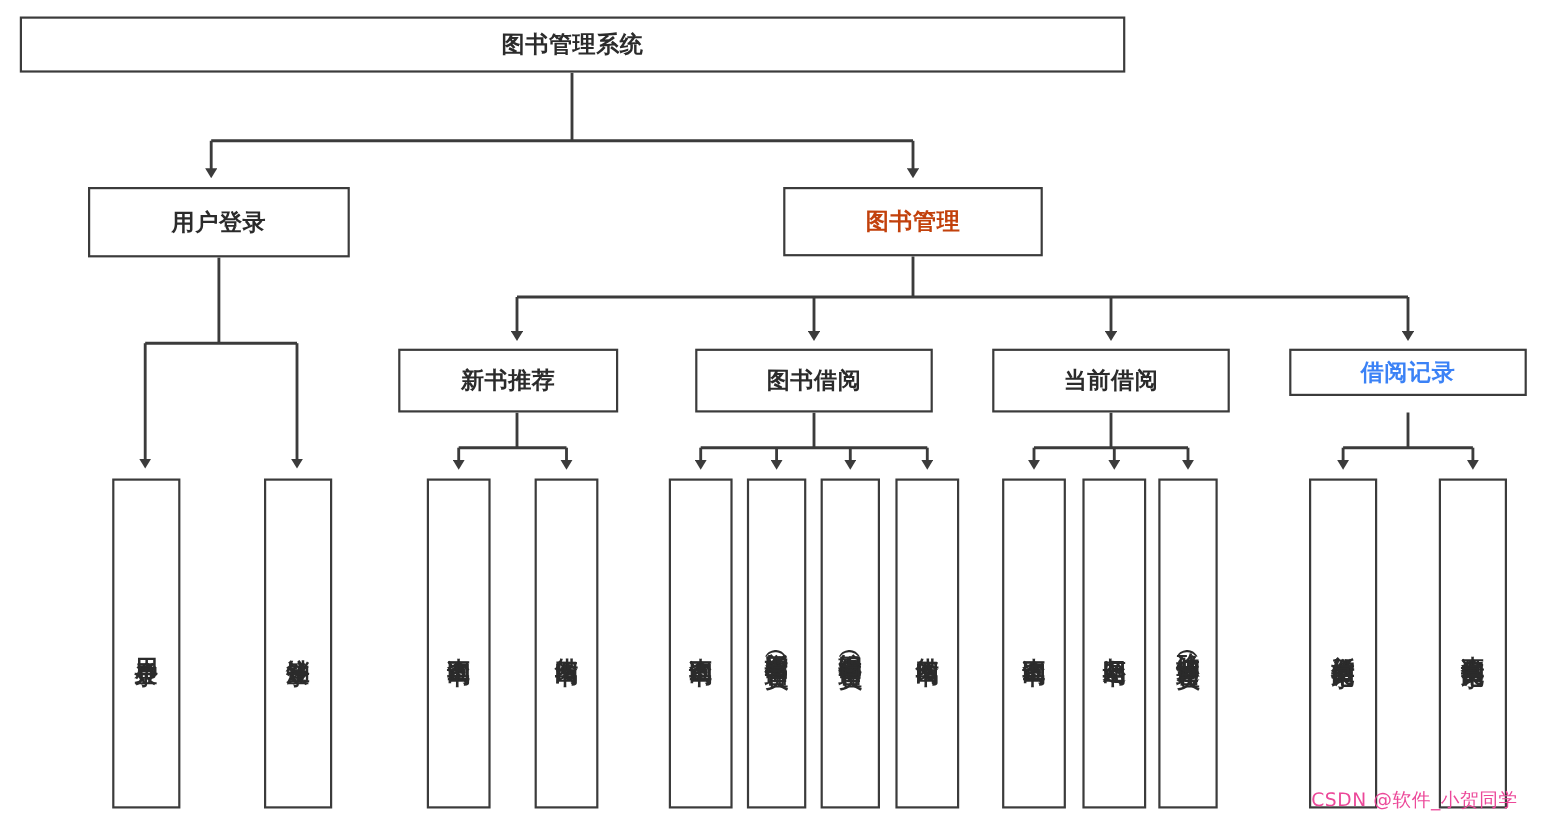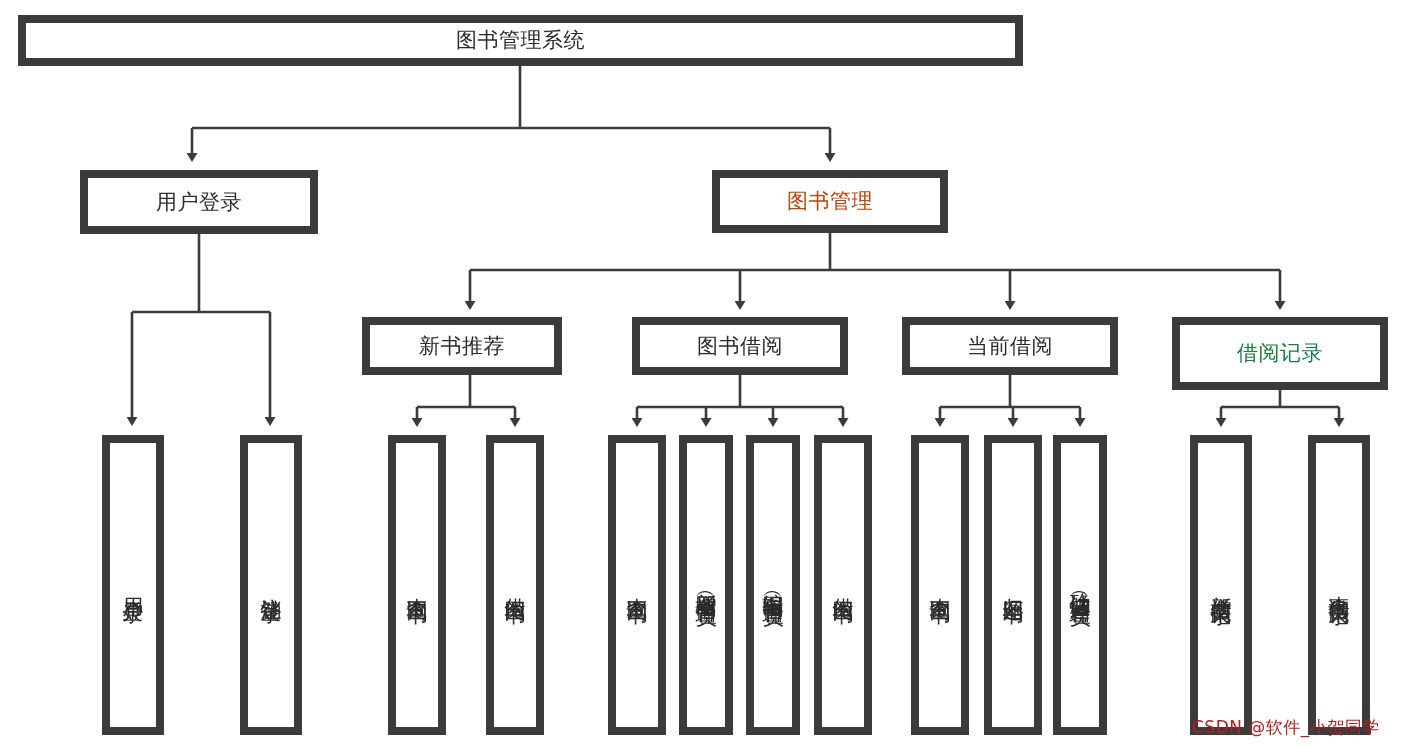--- a/index.html
+++ b/index.html
@@ -23,25 +23,26 @@
     left: 0;
     top: 0;
     width: 1405px;
     height: 747px;
     pointer-events: none;
   }
   .node {
     position: absolute;
     box-sizing: border-box;
     background: #ffffff;
-    border: 8px solid #d946ef;
+    border: 2px solid #d946ef;
     display: flex;
     align-items: center;
     justify-content: center;
     color: #2b2b2b;
+    font-weight: bold;
   }
   .node .label {
     display: block;
     text-align: center;
     line-height: 1.18;
     white-space: nowrap;
   }
   
   .node.horiz .label {
     font-size: 21px;
@@ -138,21 +139,21 @@
 
   <div class="node horiz" style="left: 362px; top: 317px; width: 200px; height: 58px; border-color: rgb(59, 59, 59); background: rgb(255, 255, 255); color: rgb(43, 43, 43);">
     <span class="label">新书推荐</span>
   </div>
   <div class="node horiz" style="left: 902px; top: 317px; width: 216px; height: 58px; border-color: rgb(59, 59, 59); background: rgb(255, 255, 255); color: rgb(43, 43, 43);">
     <span class="label">当前借阅</span>
   </div>
   <div class="node horiz" style="left: 632px; top: 317px; width: 216px; height: 58px; border-color: rgb(59, 59, 59); background: rgb(255, 255, 255); color: rgb(43, 43, 43);">
     <span class="label">图书借阅</span>
   </div>
-  <div class="node horiz" style="left: 1172px; top: 317px; width: 216px; height: 73px; border-color: rgb(59, 59, 59); background: rgb(255, 255, 255); color: #15803d;">
+  <div class="node horiz" style="left: 1172px; top: 317px; width: 216px; height: 43px; border-color: rgb(59, 59, 59); background: rgb(255, 255, 255); color: #3b82f6;">
     <span class="label">借阅记录</span>
   </div>
 
   <div class="node vert" style="left: 102px; top: 435px; width: 62px; height: 300px; border-color: rgb(59, 59, 59); background: rgb(255, 255, 255); color: rgb(43, 43, 43);">
     <span class="label">用户登录</span>
   </div>
   <div class="node vert" style="left: 240px; top: 435px; width: 62px; height: 300px; border-color: rgb(59, 59, 59); background: rgb(255, 255, 255); color: rgb(43, 43, 43);">
     <span class="label">注销登录</span>
   </div>
   <div class="node vert" style="left: 388px; top: 435px; width: 58px; height: 300px; border-color: rgb(59, 59, 59); background: rgb(255, 255, 255); color: rgb(43, 43, 43);">
@@ -182,15 +183,15 @@
   <div class="node vert" style="left: 1053px; top: 435px; width: 54px; height: 300px; border-color: rgb(59, 59, 59); background: rgb(255, 255, 255); color: rgb(43, 43, 43);">
     <span class="label">确认归还（管理员）</span>
   </div>
   <div class="node vert" style="left: 1190px; top: 435px; width: 62px; height: 300px; border-color: rgb(59, 59, 59); background: rgb(255, 255, 255); color: rgb(43, 43, 43);">
     <span class="label">新增借阅记录</span>
   </div>
   <div class="node vert" style="left: 1308px; top: 435px; width: 62px; height: 300px; border-color: rgb(59, 59, 59); background: rgb(255, 255, 255); color: rgb(43, 43, 43);">
     <span class="label">查询借阅记录</span>
   </div>
 
-  <div id="watermark" style="left: 1192px; top: 716px; color: #b91c1c;">CSDN @软件_小贺同学</div>
+  <div id="watermark" style="left: 1192px; top: 716px; color: #ec4899;">CSDN @软件_小贺同学</div>
 
 </div>
 
 </body></html>

